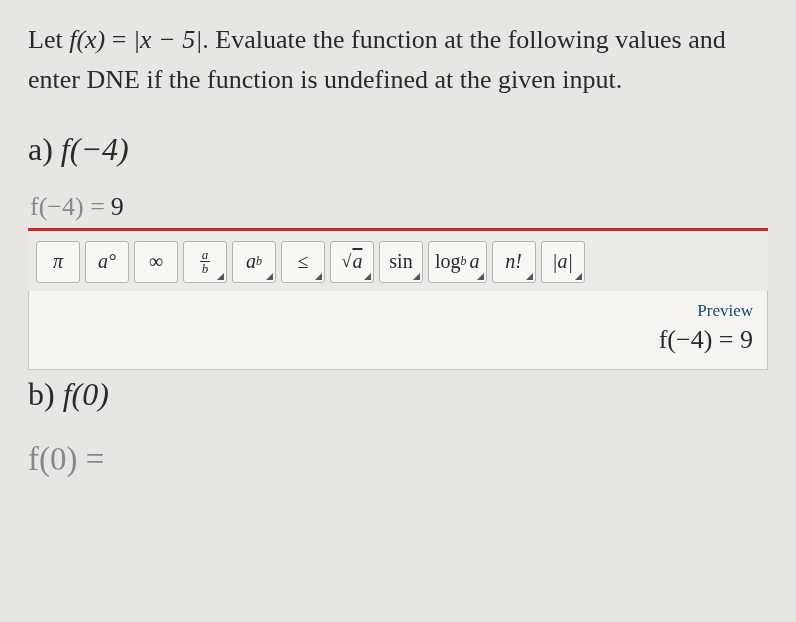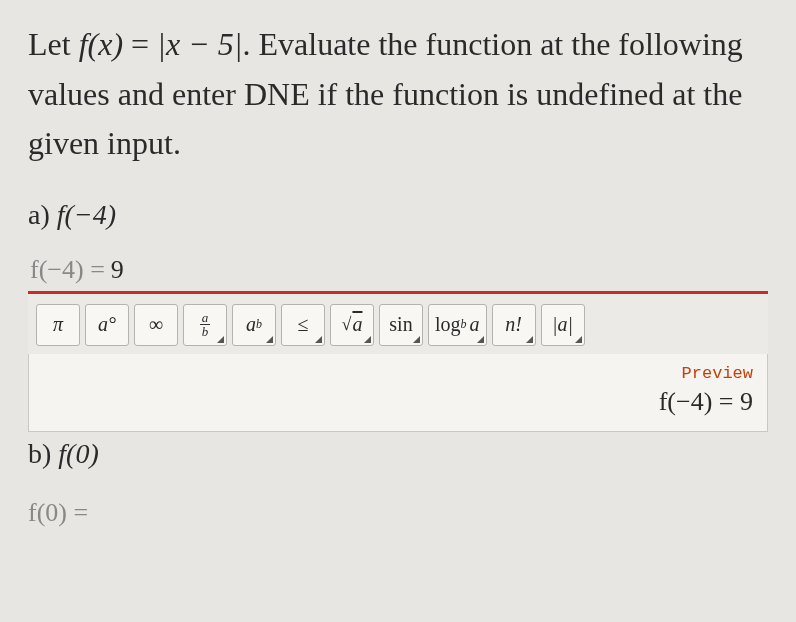--- a/index.html
+++ b/index.html
@@ -6,28 +6,28 @@
     body {
       width: 796px;
       height: 622px;
       background: #e8e6e2;
       font-family: Georgia, 'Times New Roman', serif;
       padding: 20px 28px;
       color: #2a2a2a;
       overflow: hidden;
     }
     .problem-text {
-      font-size: 32px;
+      font-size: 26px;
       line-height: 1.55;
       margin-bottom: 30px;
     }
     .math-i { font-style: italic; font-family: 'Times New Roman', serif; }
     .dne { font-variant: small-caps; }
     .part-label {
-      font-size: 28px;
+      font-size: 32px;
       margin-bottom: 24px;
       margin-top: 14px;
     }
     .answer-line {
       font-size: 26px;
       color: #888;
       margin-bottom: 6px;
       padding-left: 2px;
     }
     .answer-line .entered { color: #2a2a2a; margin-left: 6px; }
@@ -82,31 +82,31 @@
     .sqrt-sym { font-style: normal; font-size: 18px; }
     .preview-area {
       background: #f6f4f0;
       border: 1px solid #cac8c3;
       border-top: none;
       padding: 10px 14px 14px 14px;
       text-align: right;
     }
     .preview-label {
       font-size: 17px;
-      color: #c2410c;
-      font-family: Liberation Mono, monospace;
+      color: #0c4a6e;
+      font-family: Liberation Serif, serif;
       margin-bottom: 4px;
     }
     .preview-expr {
       font-size: 26px;
       font-family: 'Times New Roman', serif;
     }
     .fn-part { }
     .input-line {
-      font-size: 26px;
+      font-size: 33px;
       color: #888;
       margin-top: 28px;
     }
   </style>
 </head>
 <body>
 
 <div class="problem-text">
   <span>Let </span><span class="math-i">f(x)</span><span> = </span><span class="math-i">|x − 5|</span><span>. Evaluate the function at the following values and enter </span><span class="dne">DNE</span><span> if the function is undefined at the given input.</span>
 </div>

